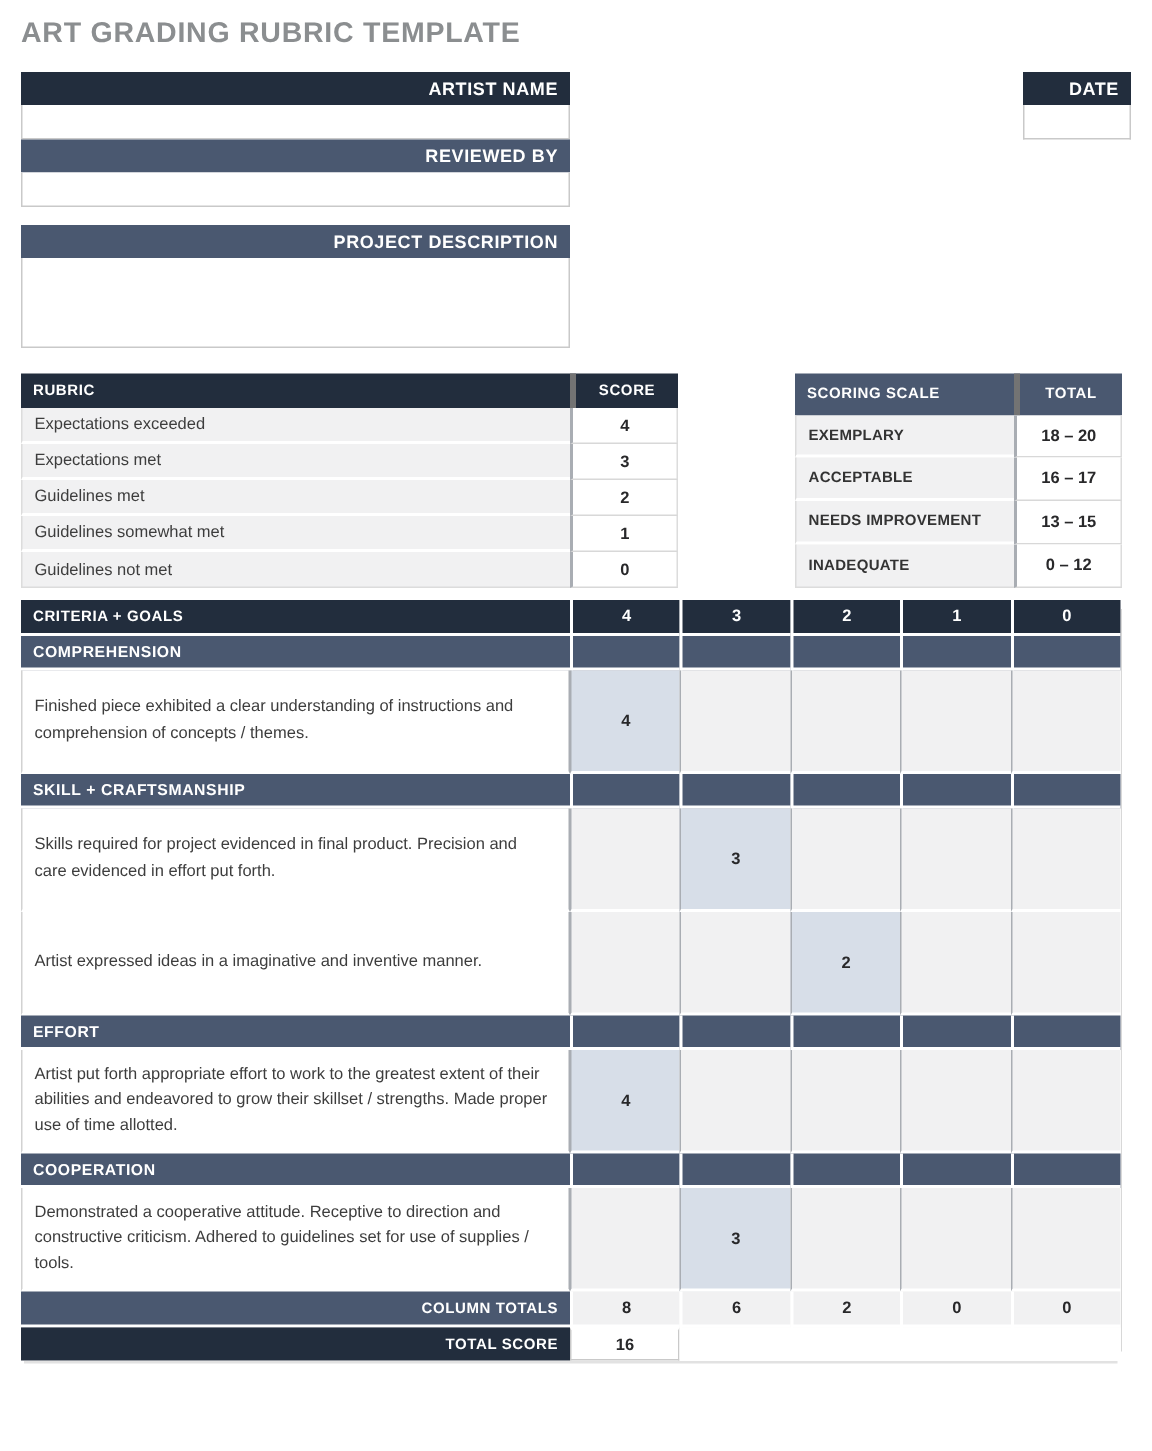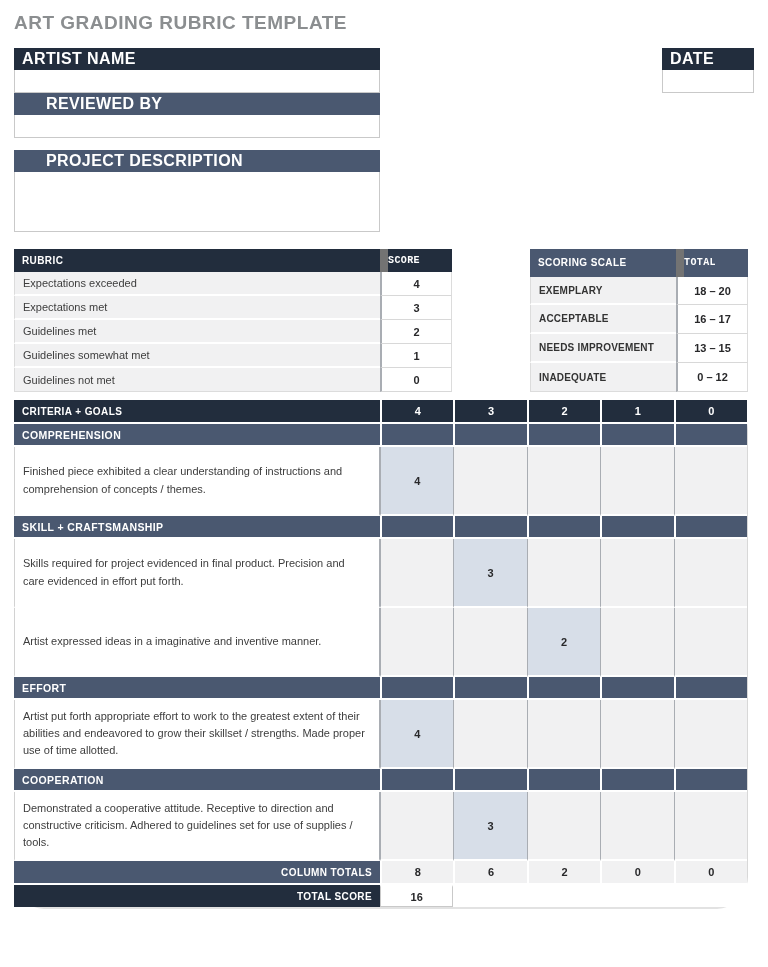--- a/index.html
+++ b/index.html
@@ -13,47 +13,47 @@
   }
   .page-title {
     font-size: 19px; font-weight: bold; color: #8b8e90;
     letter-spacing: 0.5px; margin: 2px 0 14px 0;
   }
   
   .top-area { position: relative; }
   .left-fields { width: 366px; }
   .field-header {
     height: 22px; line-height: 22px;
-    color: #ffffff; font-size: 16px; font-weight: bold;
-    letter-spacing: 0.4px; padding: 0 8px;
+    color: #ffffff; font-size: 12px; font-weight: bold;
+    letter-spacing: 0.4px; padding: 0 8px; text-align: right;
   }
   .hdr-dark  { background: #222d3d; }
   .hdr-slate { background: #4a5870; padding-left: 32px; }
   .input-box {
     height: 23px; background: #ffffff;
     border: 1px solid #c9c9c9; border-top: none;
     font-size: 11px; padding: 2px 8px;
   }
   .textarea-box { height: 60px; }
   .proj-field { margin-top: 12px; }
-  .date-field { position: absolute; top: 0; right: 0; width: 92px; }
+  .date-field { position: absolute; top: 0; right: 0; width: 72px; }
   
   .mid-area { display: flex; justify-content: space-between; margin-top: 17px; width: 734px; }
   table { border-collapse: separate; border-spacing: 0; table-layout: fixed; }
   .rubric-table { width: 438px; }
   .rubric-table col.c-lbl { width: 366px; }
   .rubric-table col.c-val { width: 72px; }
   .scale-table { width: 218px; }
   .scale-table col.c-lbl { width: 146px; }
   .scale-table col.c-val { width: 72px; }
   .rubric-table th, .scale-table th {
     height: 23px; color: #fff; font-size: 10px; font-weight: bold;
     letter-spacing: 0.4px; text-align: left; padding: 0 8px; margin-left: 16px;
   }
-  .rubric-table th.val, .scale-table th.val { text-align: left; padding: 0; border-left: 8px solid #737373; font-family: Liberation Mono, monospace; }
+  .rubric-table th.val, .scale-table th.val { text-align: center; padding: 0; border-left: 4px solid #737373; }
   .rubric-table td, .scale-table td { height: 24px; font-size: 11px; }
   td.lbl {
     background: #f1f1f2; padding: 0 8px;
     border-bottom: 2px solid #ffffff; border-left: 1px solid #dcdcdc;
   }
   td.val {
     background: #ffffff; text-align: center; font-weight: bold; color: #28282a;
     border-left: 2px solid #a9adb3; border-bottom: 1px solid #d8d8d8; border-right: 1px solid #dcdcdc;
   }
   .scale-table td.lbl { font-weight: bold; font-size: 10px; letter-spacing: 0.2px; color: #333; }
@@ -99,21 +99,21 @@
   tr.grand td { height: 22px; }
   tr.grand td.crit {
     background: #222d3d; color: #fff; font-weight: bold; font-size: 10px;
     letter-spacing: 0.4px; text-align: right; padding: 0 8px;
   }
   tr.grand td.gval {
     background: #fff; border: 1px solid #c9c9c9; border-top: 2px solid #fff;
     text-align: center; font-weight: bold; color: #28282a;
   }
   tr.grand td.blank { background: #fff; }
-  .criteria-table { box-shadow: 7px 0 0 -6px #d8d8d8, 0 4px 0 -2px #e2e2e2; border-radius: 30px; }
+  .criteria-table { box-shadow: 7px 0 0 -6px #d8d8d8, 0 4px 0 -2px #e2e2e2; }
 </style>
 </head>
 <body>
 
 <h1 class="page-title">ART GRADING RUBRIC TEMPLATE</h1>
 
 <div class="top-area">
   <div class="left-fields">
     <div class="field-header hdr-dark">ARTIST NAME</div>
     <div class="input-box"></div>

